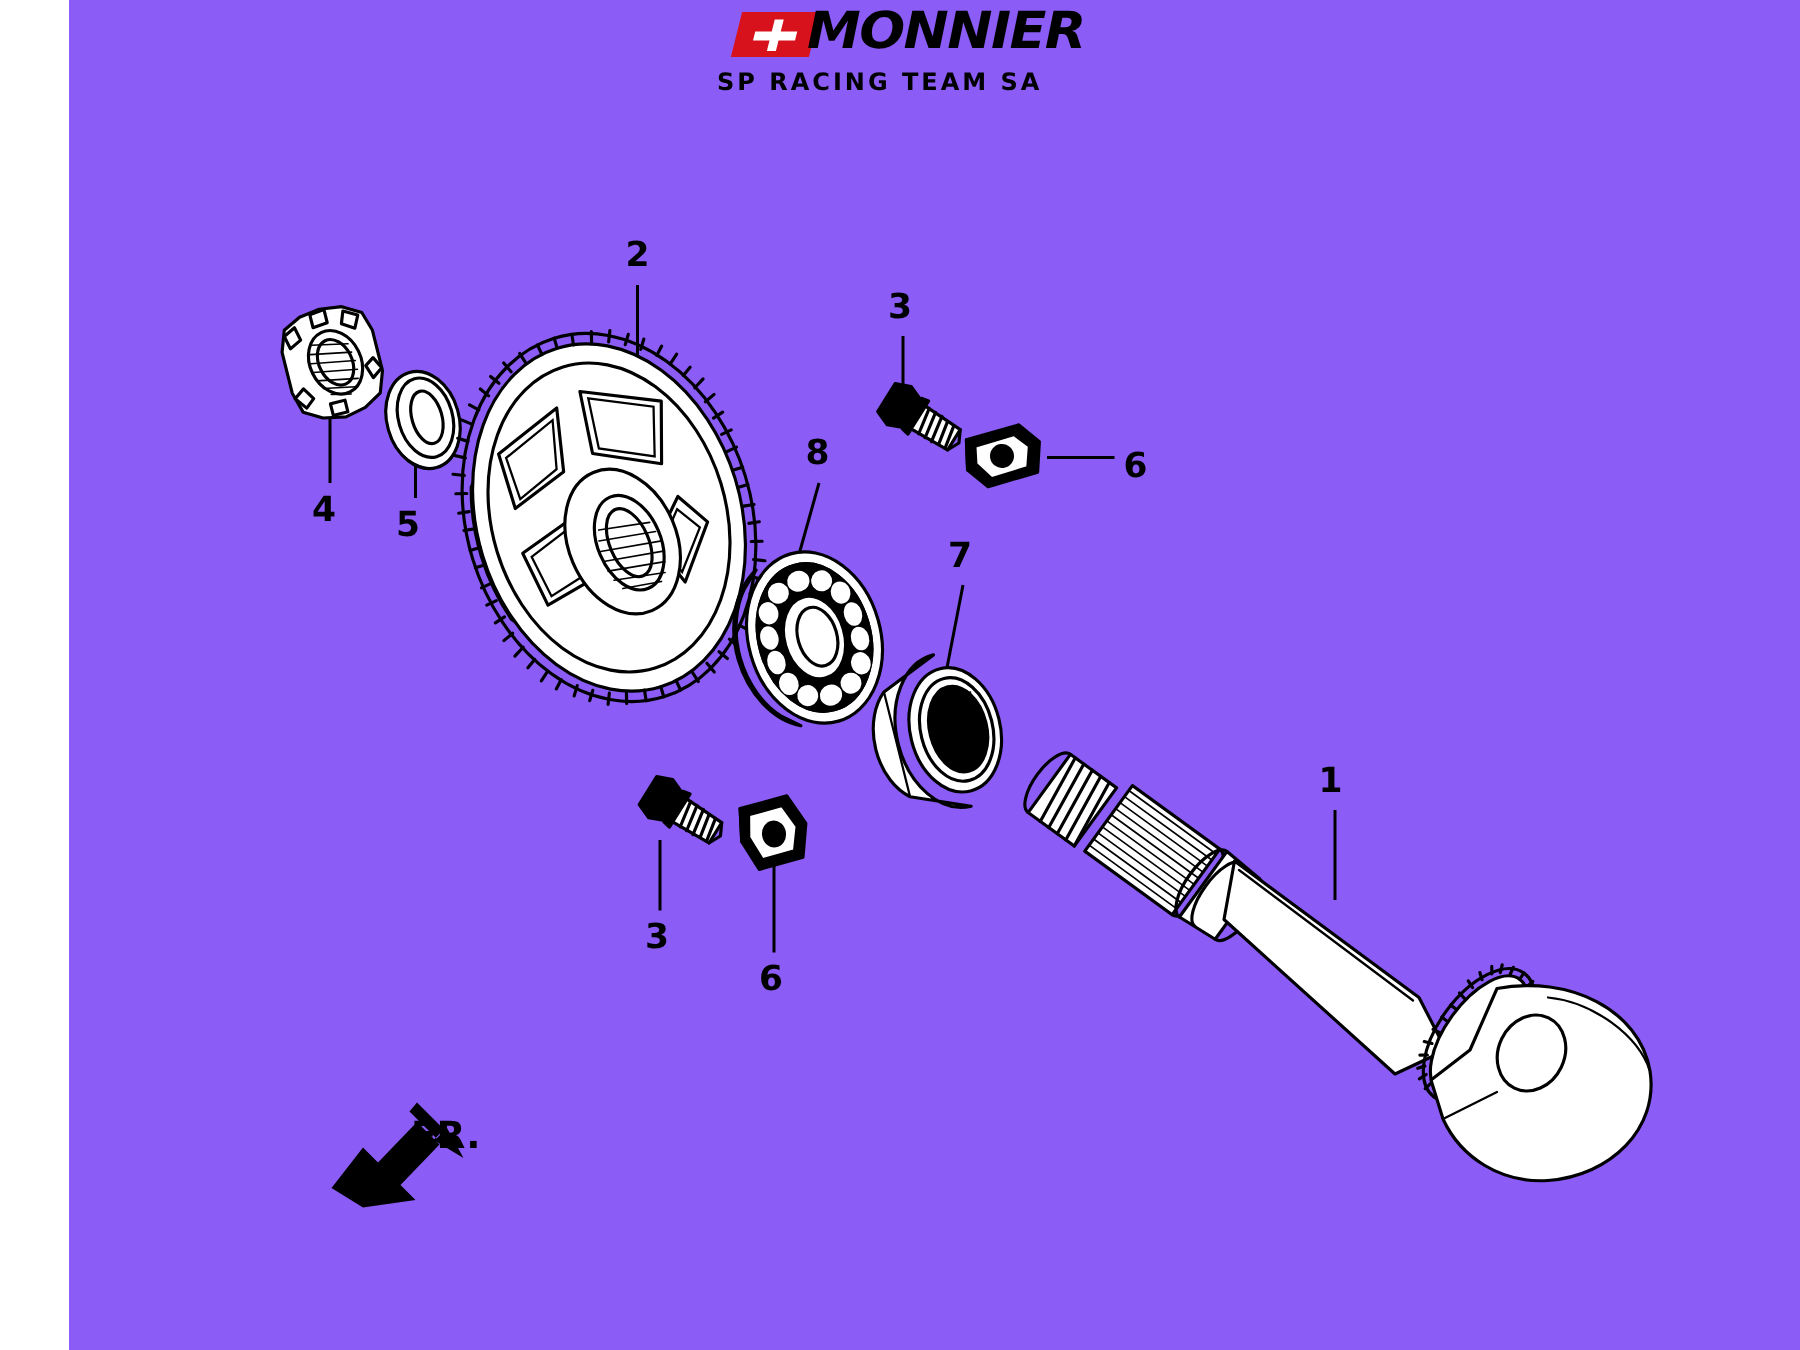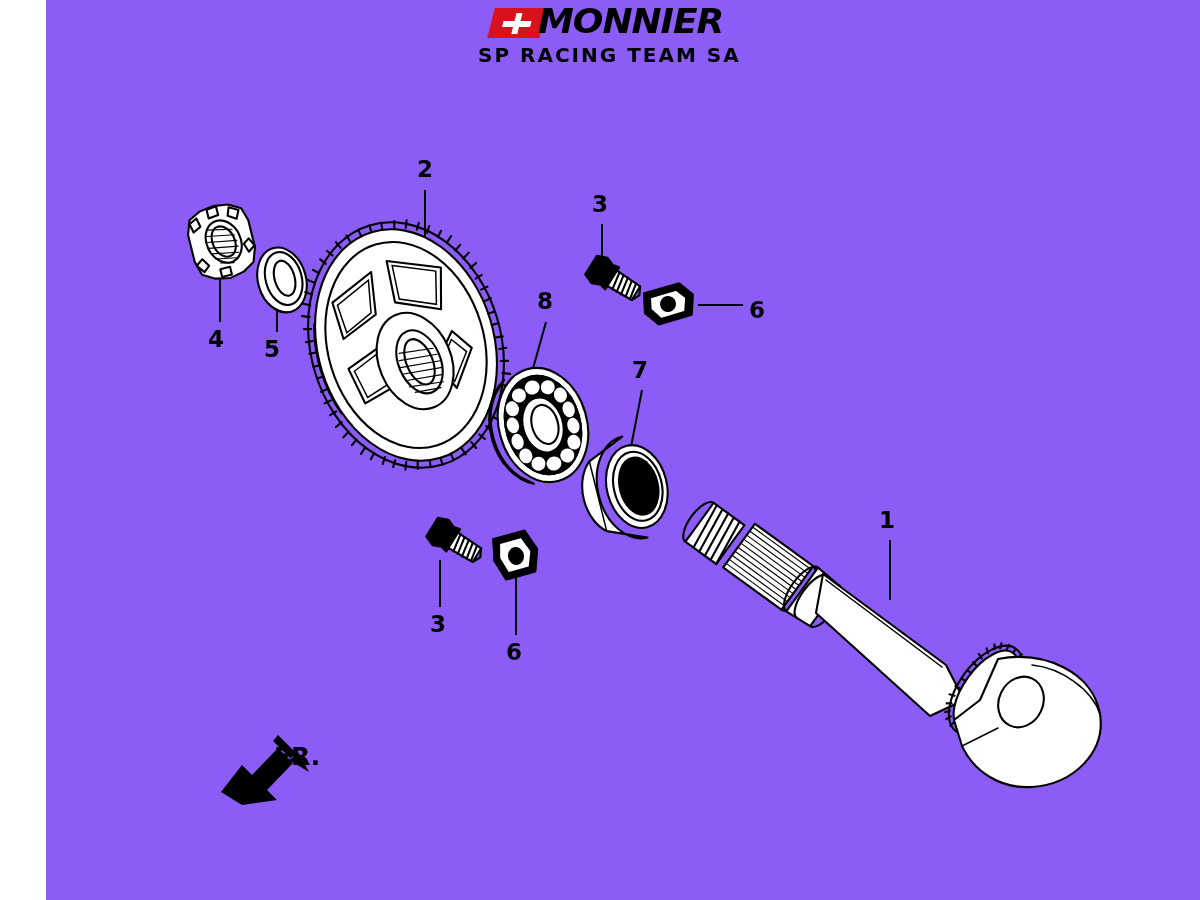--- a/index.html
+++ b/index.html
@@ -12,21 +12,21 @@
   #logo-top{position:relative;height:34px;}
   #swiss{position:absolute;left:15px;top:2px;width:52px;height:30px;
          background:#d8121d;transform:skewX(-14deg);}
   #swiss .bar{position:absolute;background:#fff;}
   #swiss .bar.h{left:12px;top:12.5px;width:28px;height:6px;}
   #swiss .bar.v{left:23px;top:5px;width:6px;height:21px;}
   #brand{position:absolute;left:62px;top:-2px;font-size:34px;line-height:34px;
          font-weight:bold;font-style:italic;letter-spacing:-1px;
          font-family:"DejaVu Sans",sans-serif;
          transform:scaleX(1.06);transform-origin:left top;}
-  #sub{position:absolute;left:2px;top:36px;font-size:20px;line-height:26px;
+  #sub{position:absolute;left:2px;top:36px;font-size:16px;line-height:26px;
        font-weight:bold;letter-spacing:2px;
        font-family:"DejaVu Sans",sans-serif;
        transform:scaleX(1.0);transform-origin:left top;}
 
   
   #art{position:absolute;left:0;top:0;width:1200px;height:900px;}
   .callout{font-family:"DejaVu Sans",sans-serif;font-weight:bold;
            font-size:23px;fill:#000;}
   .lead{stroke:#000;stroke-width:2;fill:none;}
   .ln{stroke:#000;fill:none;stroke-width:2.1;stroke-linejoin:round;stroke-linecap:round;}

